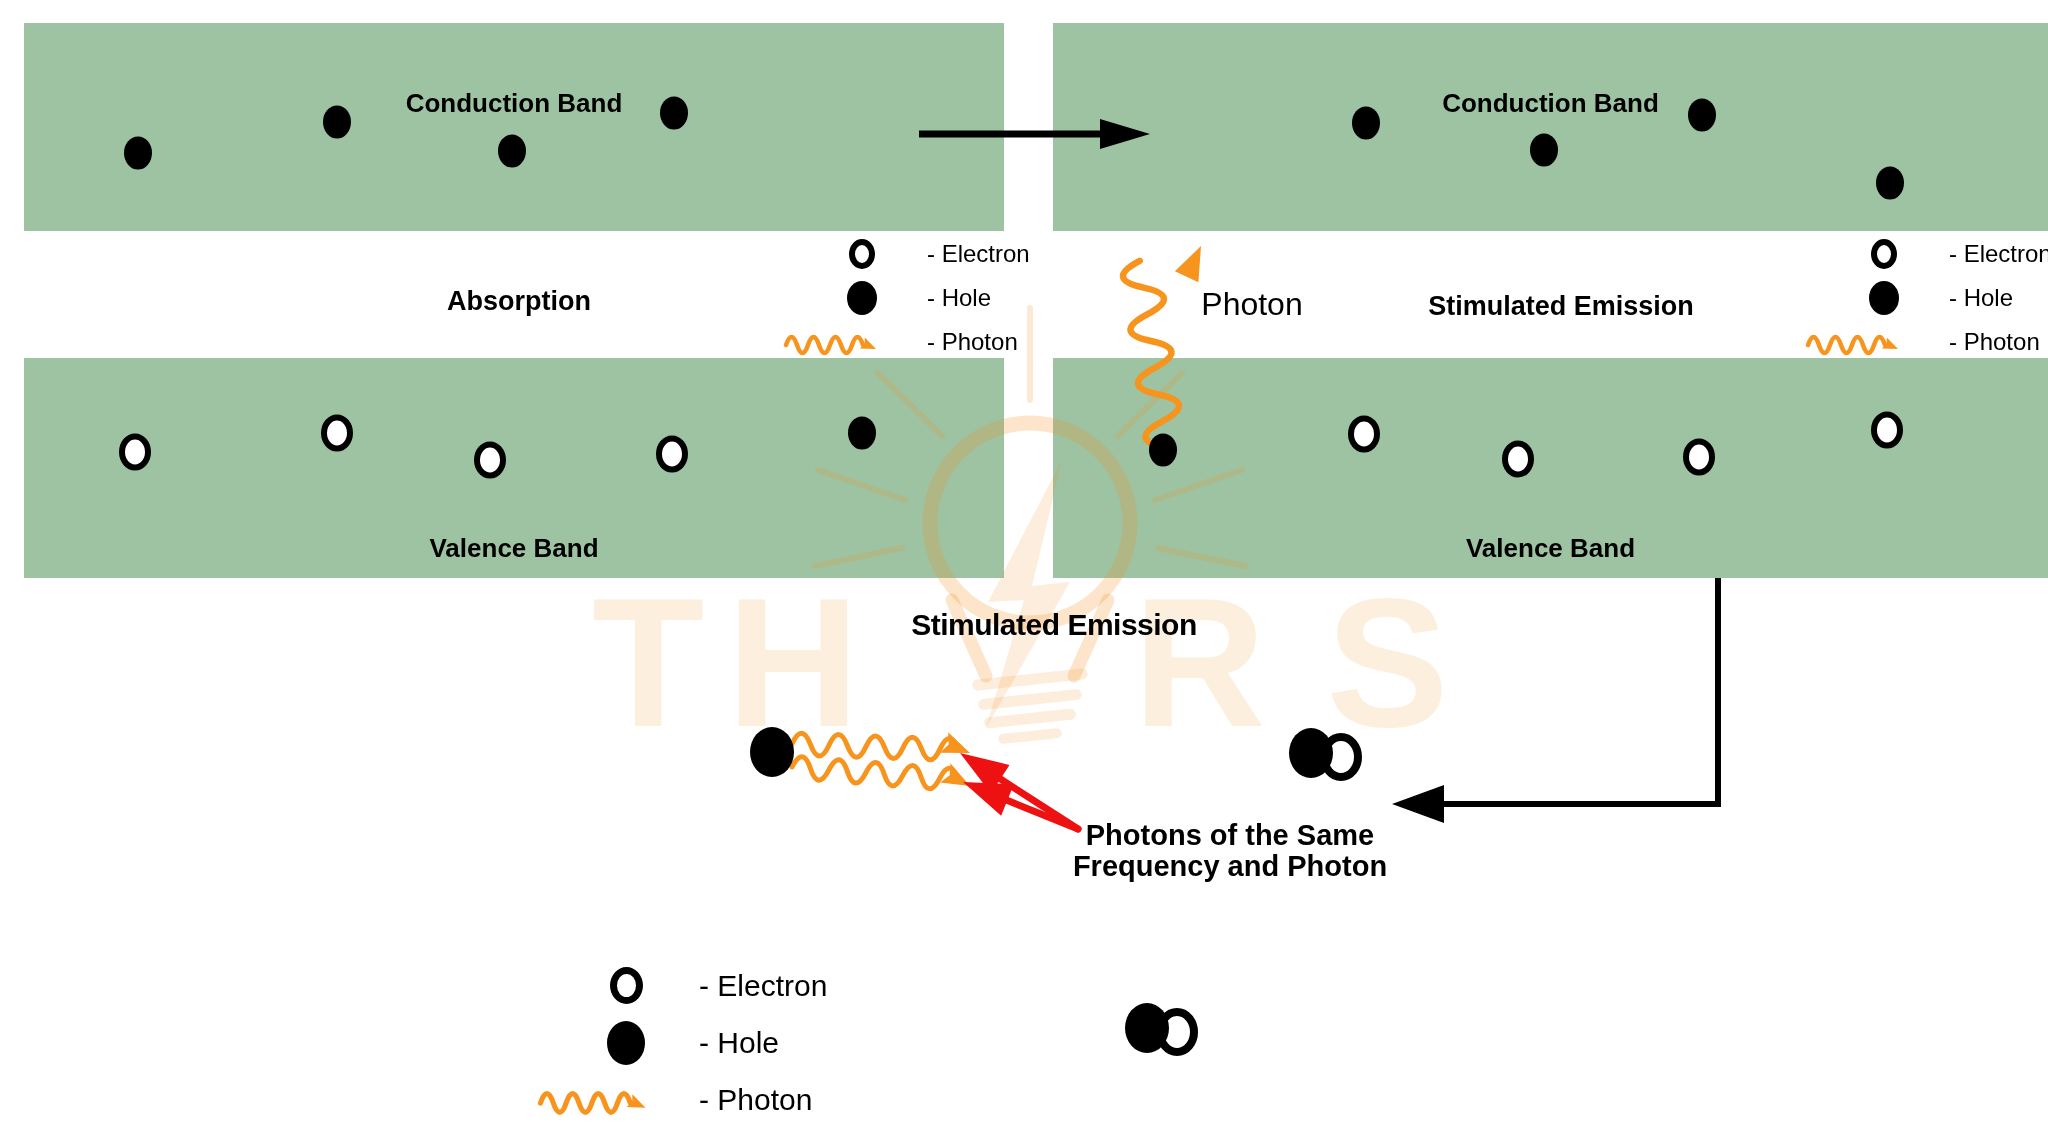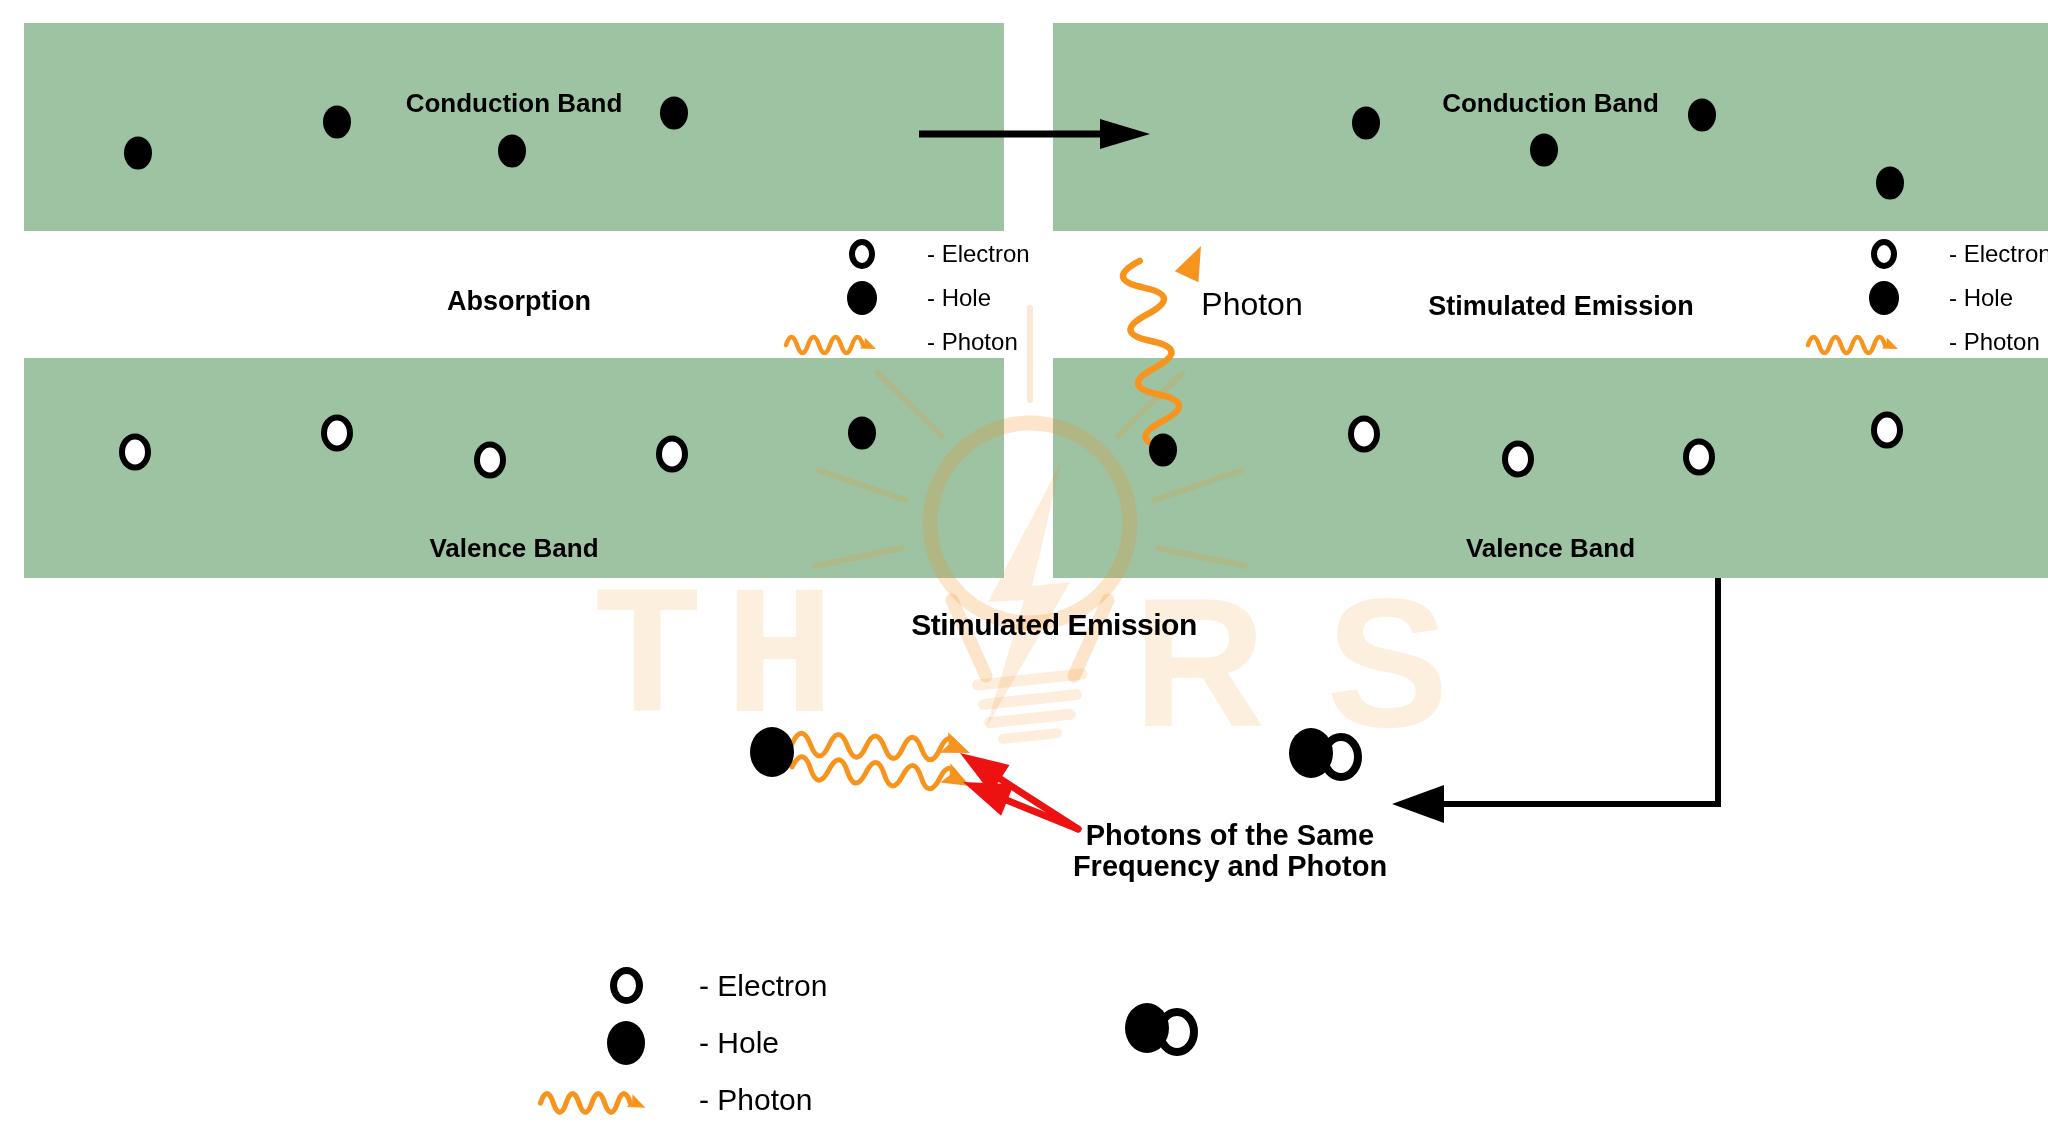--- a/index.html
+++ b/index.html
@@ -9,21 +9,21 @@
   .band{position:absolute;background:var(--band_green,#9DC3A3);}
   .band-title{position:absolute;left:0;right:0;text-align:center;
     font-weight:bold;font-size:26px;line-height:26px;color:var(--ink,#000);}
 
   .label{position:absolute;color:var(--ink,#000);}
   .label.bold{font-weight:bold;}
   .center{text-align:center;}
 
   #wm-left,#wm-right{position:absolute;top:597px;font-weight:bold;font-size:184px;line-height:130px;
     color:rgba(244,145,35,0.15);letter-spacing:22px;white-space:nowrap;z-index:1;}
-  #wm-left{left:592px;font-family:Liberation Mono, monospace;}
+  #wm-left{left:592px;}
   #wm-right{left:1133px;letter-spacing:60px;}
   #wm-svg{position:absolute;left:0;top:0;z-index:1;}
 
   #gfx{position:absolute;left:0;top:0;z-index:2;}
   .txt{z-index:3;}
 
   .p-hole{fill:var(--ink,#000);}
   .p-electron{fill:#fff;stroke:var(--ink,#000);stroke-width:6px;}
   .pair-ring{fill:#fff;stroke:var(--ink,#000);stroke-width:8px;}
   .black-line{stroke:var(--ink,#000);fill:none;}

